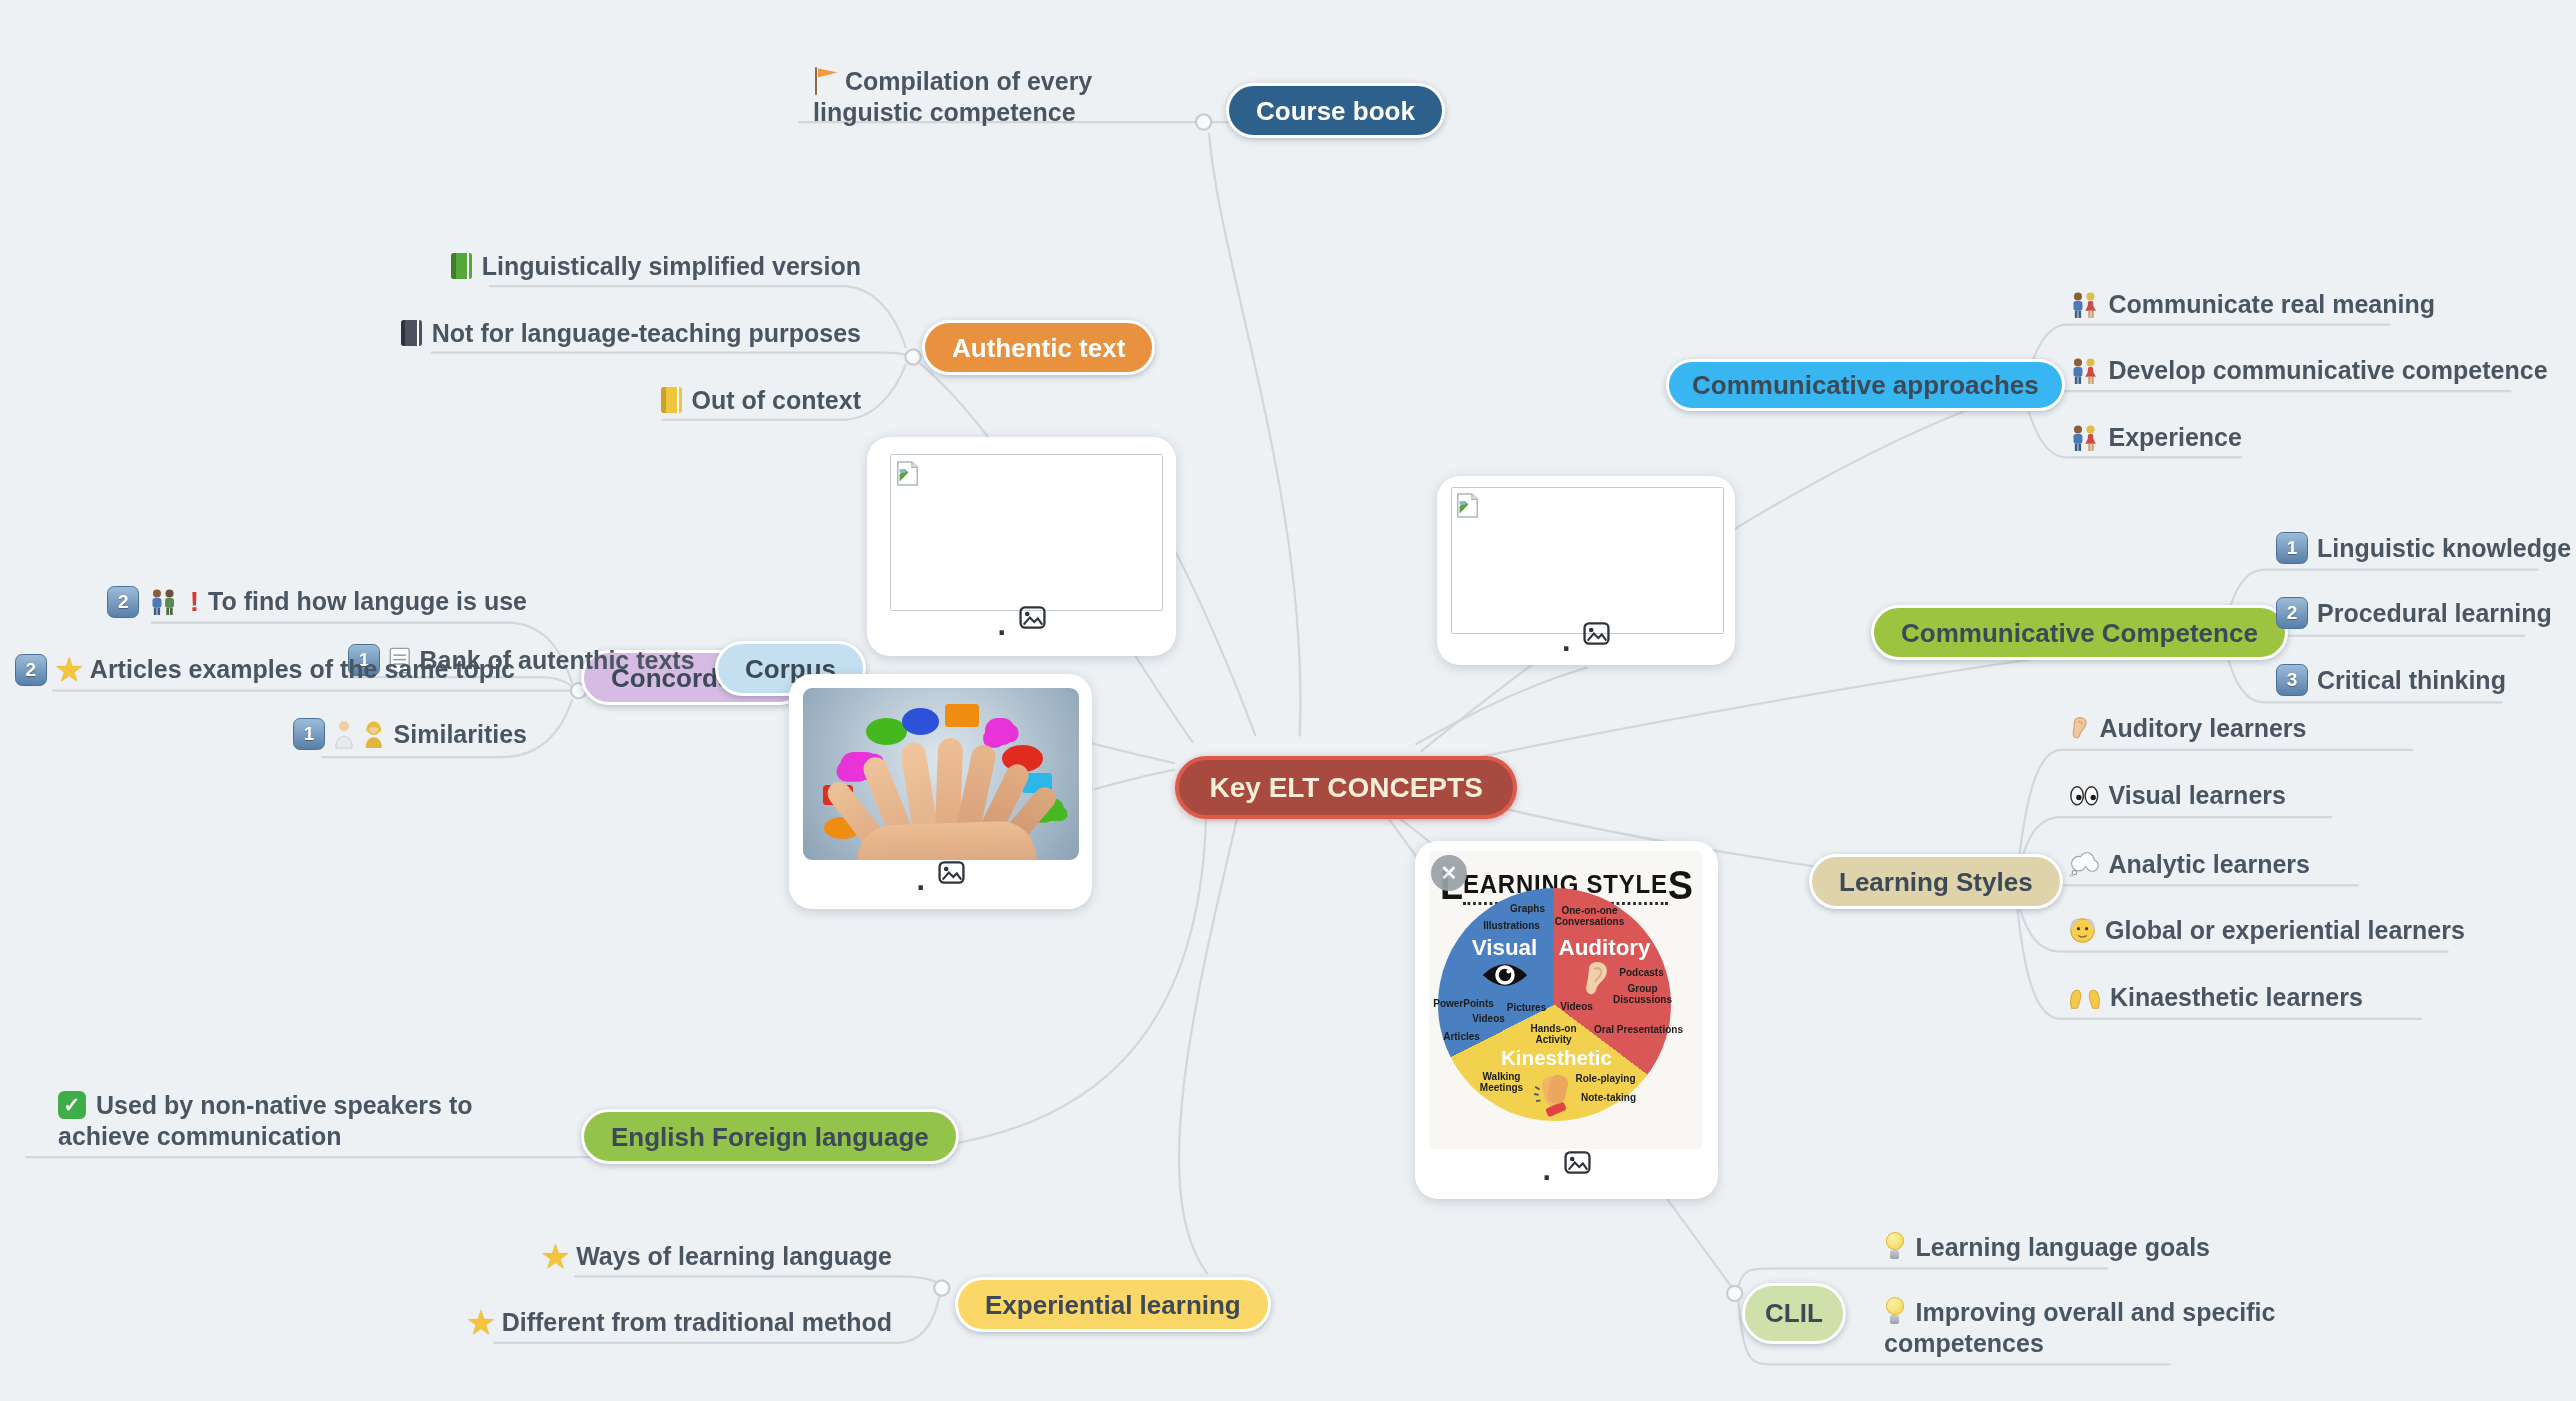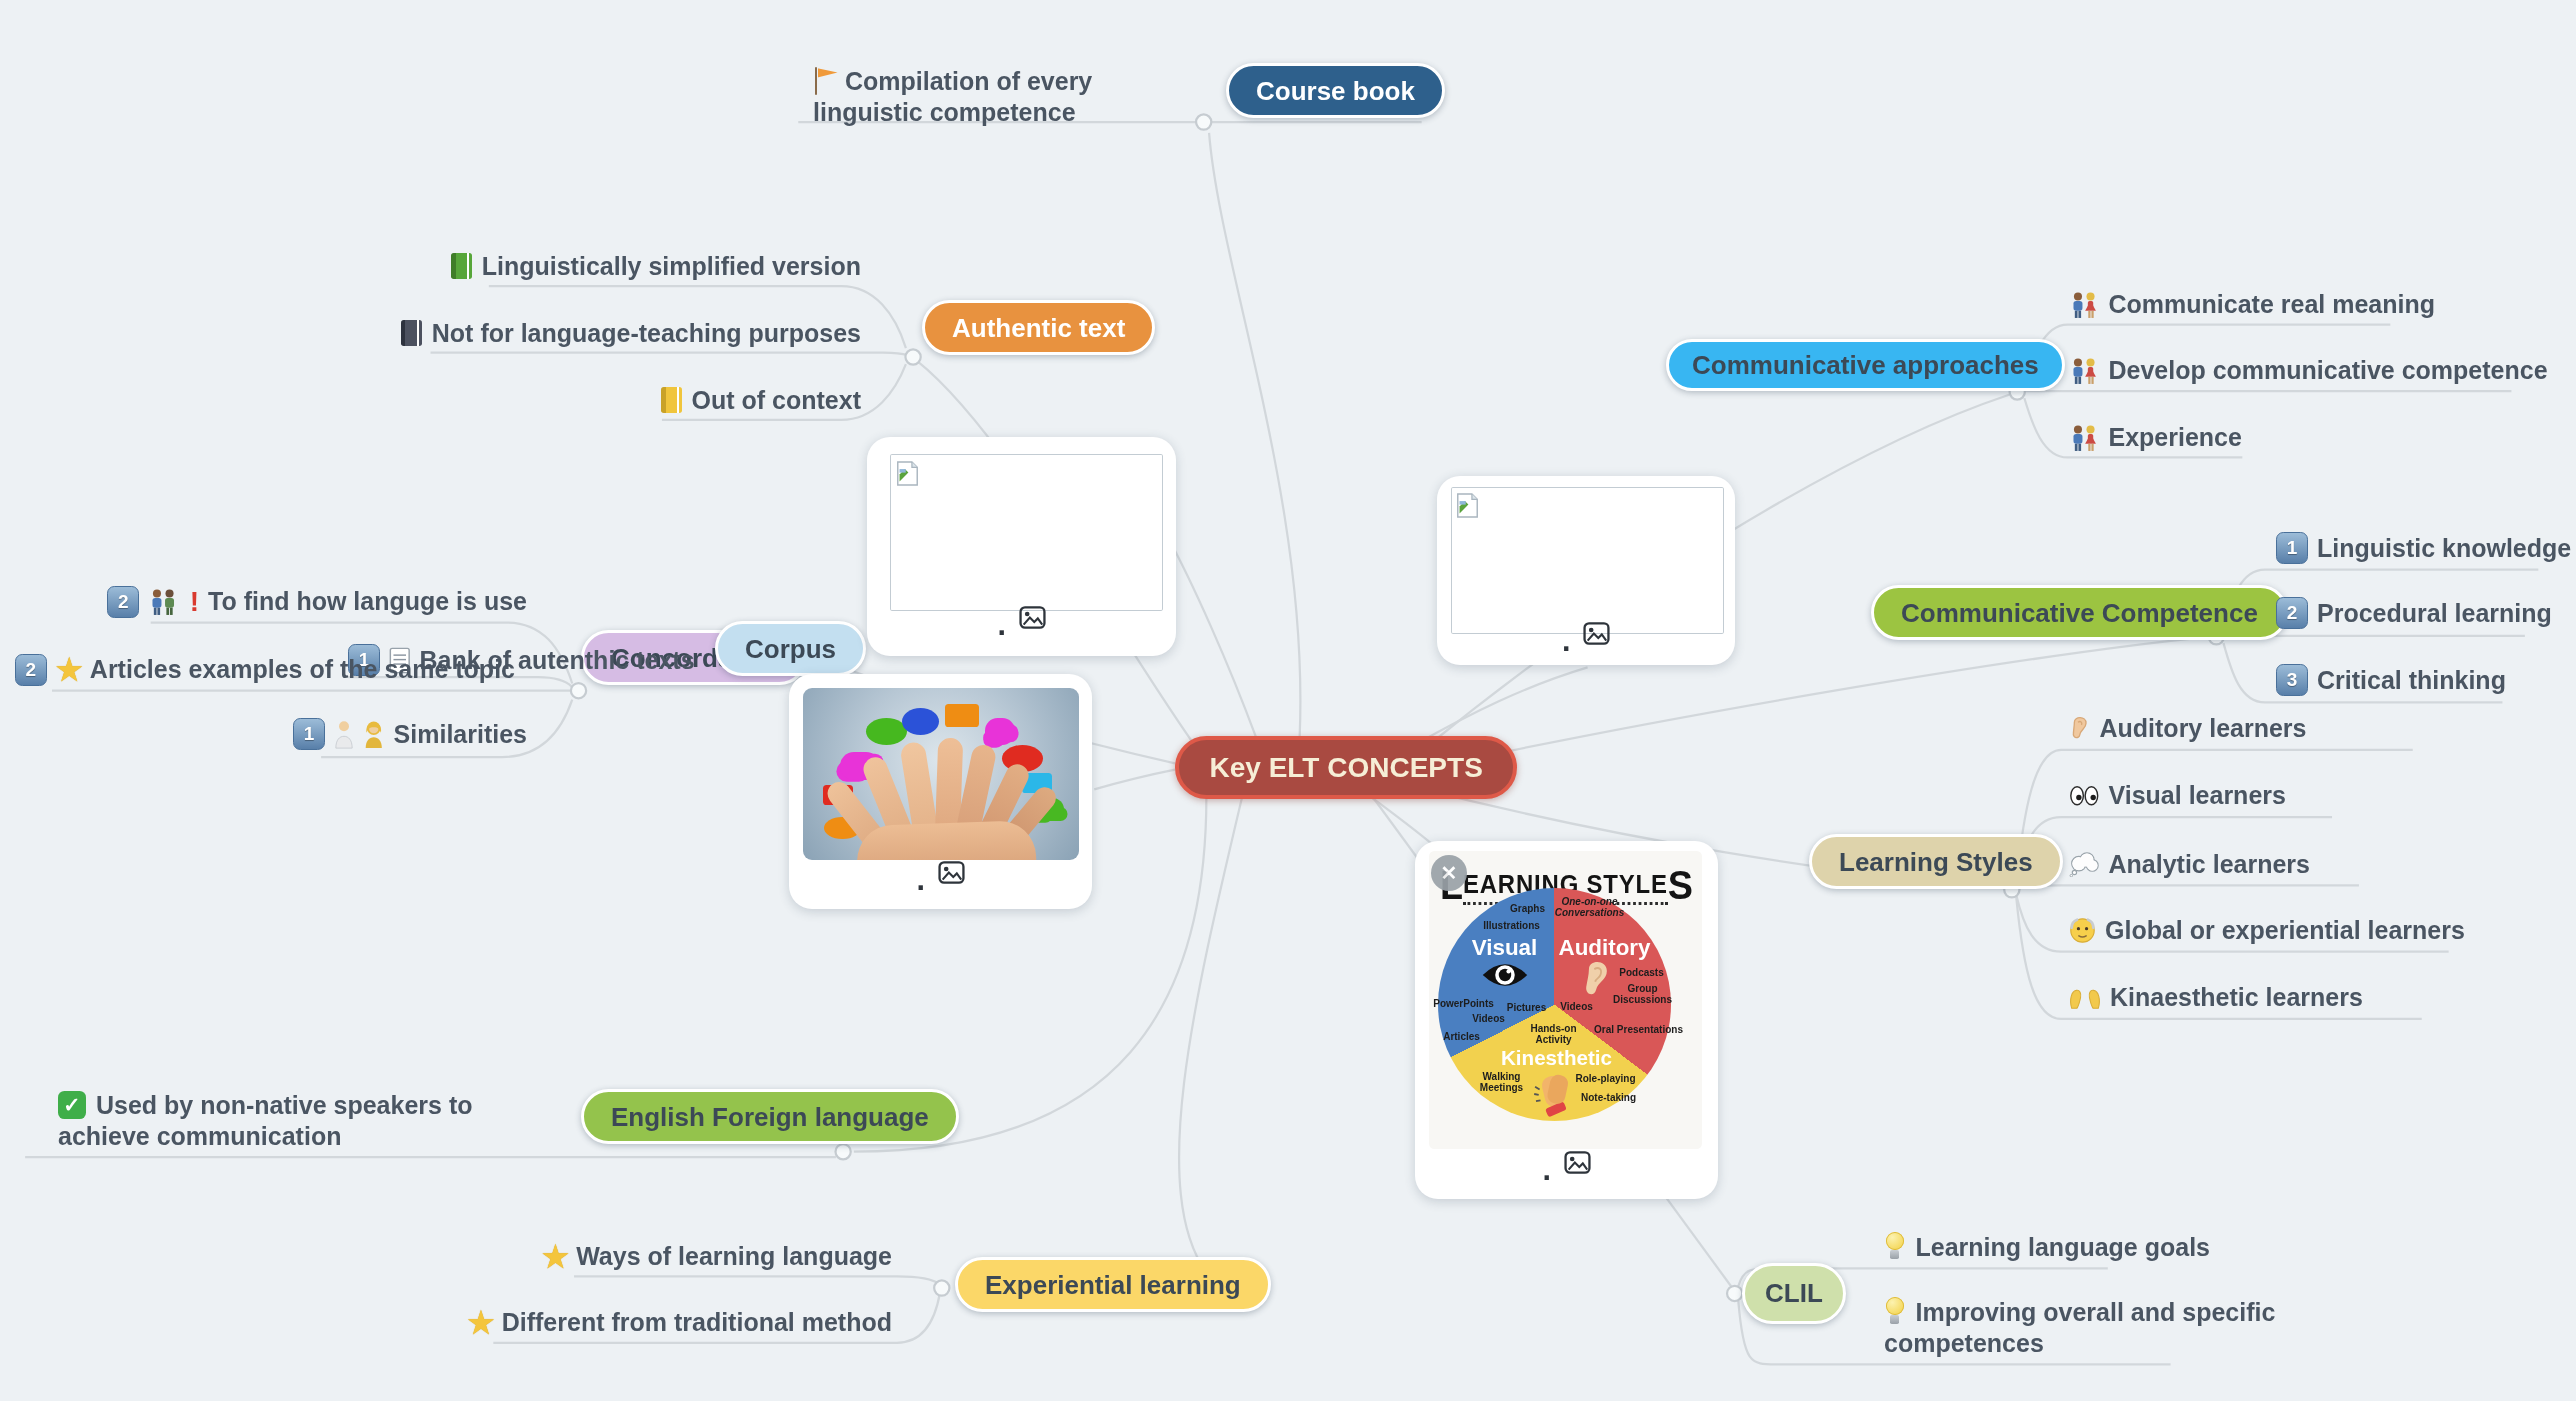--- a/index.html
+++ b/index.html
@@ -3,21 +3,21 @@
 <meta charset="utf-8">
 <style>
   html,body{margin:0;padding:0;background:#edf1f4;font-family:"Liberation Sans",sans-serif;}
   #canvas{position:relative;width:2576px;height:1402px;background:#edf1f4;overflow:hidden;}
   #wires{position:absolute;left:0;top:0;z-index:1;}
 
   
   .node{position:absolute;z-index:3;display:inline-flex;align-items:center;justify-content:center;
         padding:11.7px 27px;border-radius:32px;border:3.6px solid #ffffff;
         box-shadow:0 1.8px 6.3px rgba(40,60,80,.30);font-weight:bold;font-size:26px;color:#3c4956;
-        white-space:nowrap;line-height:1;box-sizing:border-box;}
+        white-space:nowrap;line-height:1;box-sizing:border-box;margin-top:20px;}
   .node.white-text{color:#fff;}
   #root-node{border:4.5px solid #de5948;background:#a94a41;color:#f6eed6;font-size:28px;
              box-shadow:0 1.8px 7.2px rgba(120,40,30,.35);padding:13.5px 30.5px;}
 
   
   .row{position:absolute;z-index:4;font-weight:bold;font-size:25px;color:#4a5562;white-space:nowrap;line-height:1.18;}
   .row.wrap{white-space:normal;}
   .row .lbl{vertical-align:middle;}
   .icn{display:inline-block;vertical-align:middle;margin-right:9px;}
   .keycap{display:inline-block;vertical-align:middle;width:30px;height:30px;border-radius:7.2px;
@@ -419,21 +419,21 @@
           <path d="M2 16 Q27 -8 52 16 Q27 40 2 16 Z" fill="#101010"></path>
           <circle cx="27" cy="16" r="11" fill="#fff"></circle>
           <circle cx="27" cy="16" r="7" fill="#101010"></circle>
           <circle cx="31" cy="12" r="2.4" fill="#fff"></circle>
         </svg>
       <span class="plab" style="left:35px;top:152px;">PowerPoints</span>
       <span class="plab" style="left:60px;top:167px;">Videos</span>
       <span class="plab" style="left:98px;top:156px;">Pictures</span>
       <span class="plab" style="left:33px;top:185px;">Articles</span>
 
-      <span class="plab" style="left:161px;top:56px;width:99px;font-style:italic;">One-on-one Conversations</span>
+      <span class="plab" style="left:161px;top:65px;width:99px;">One-on-one Conversations</span>
       <span class="pname" style="left:176px;top:97px;font-size:22.4px;">Auditory</span>
       <svg style="position:absolute;left:168px;top:128px;transform:translate(-50%,-50%);" width="30.5" height="45" viewBox="0 0 34 50">
           <path d="M8 14 C8 3 28 3 28 16 C28 26 18 28 16 37 C14 45 4 43 5 34 C6 27 8 20 8 14 Z" fill="#f0d0aa"></path>
           <path d="M14 14 C19 11 23 14 21 20 C20 24 16 24 15 28" fill="none" stroke="#d8ad82" stroke-width="2"></path>
         </svg>
       <span class="plab" style="left:213px;top:121px;">Podcasts</span>
       <span class="plab" style="left:214px;top:143px;width:81px;">Group Discussions</span>
       <span class="plab" style="left:148px;top:155px;">Videos</span>
       <span class="plab" style="left:210px;top:178px;width:90px;">Oral Presentations</span>
 

